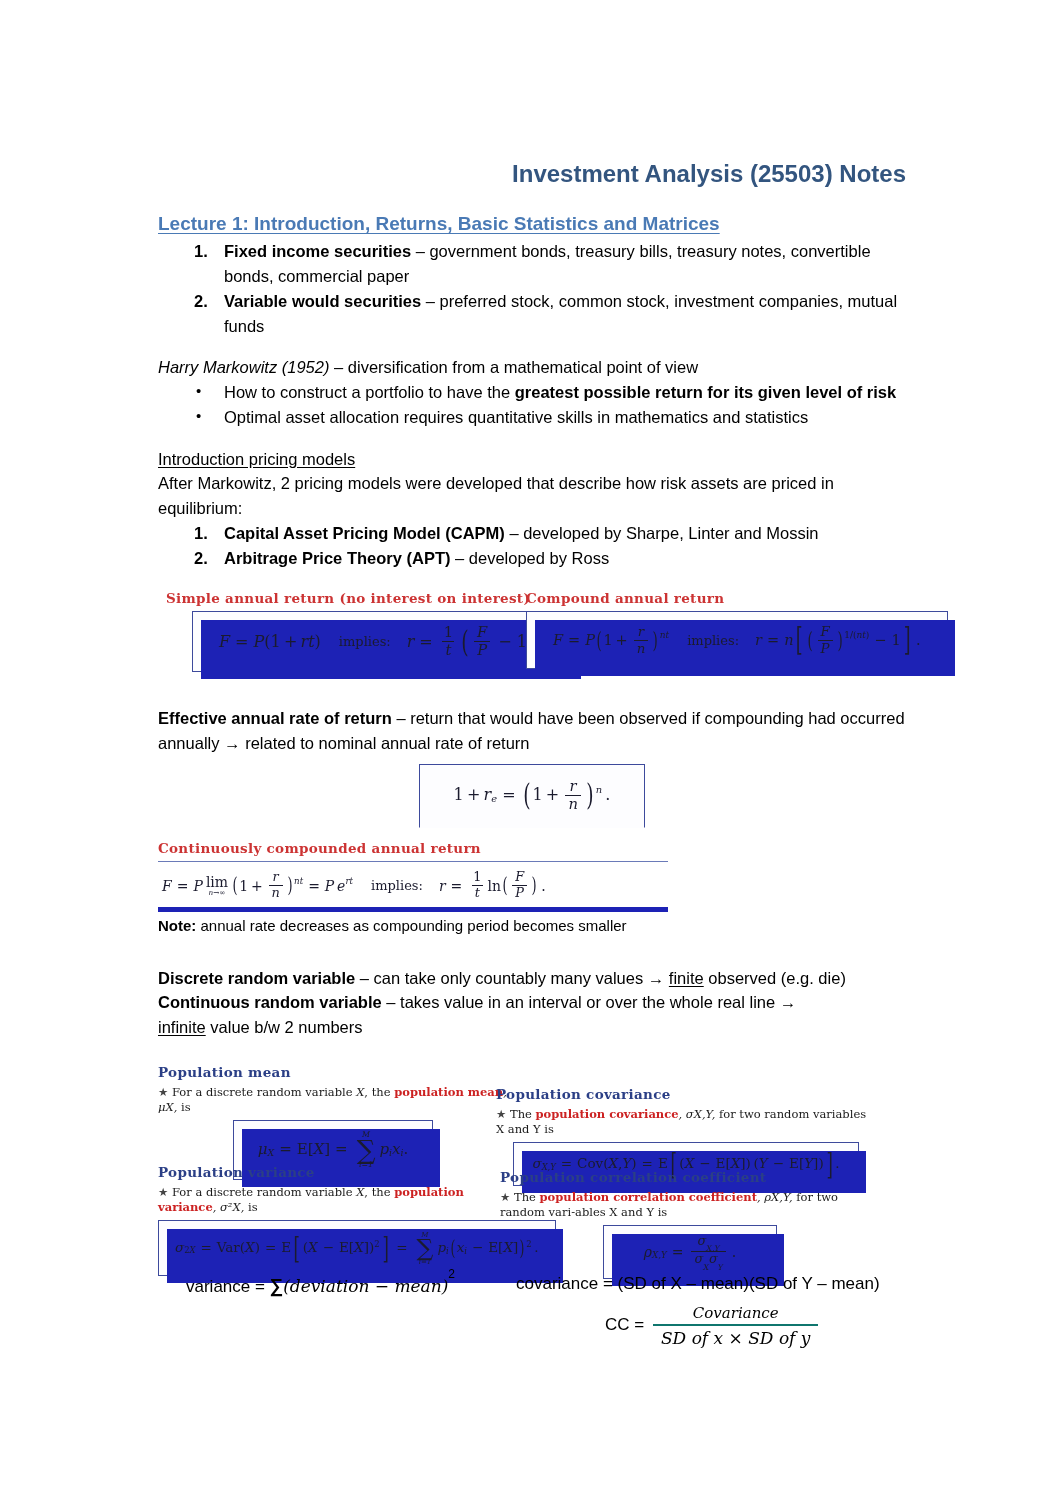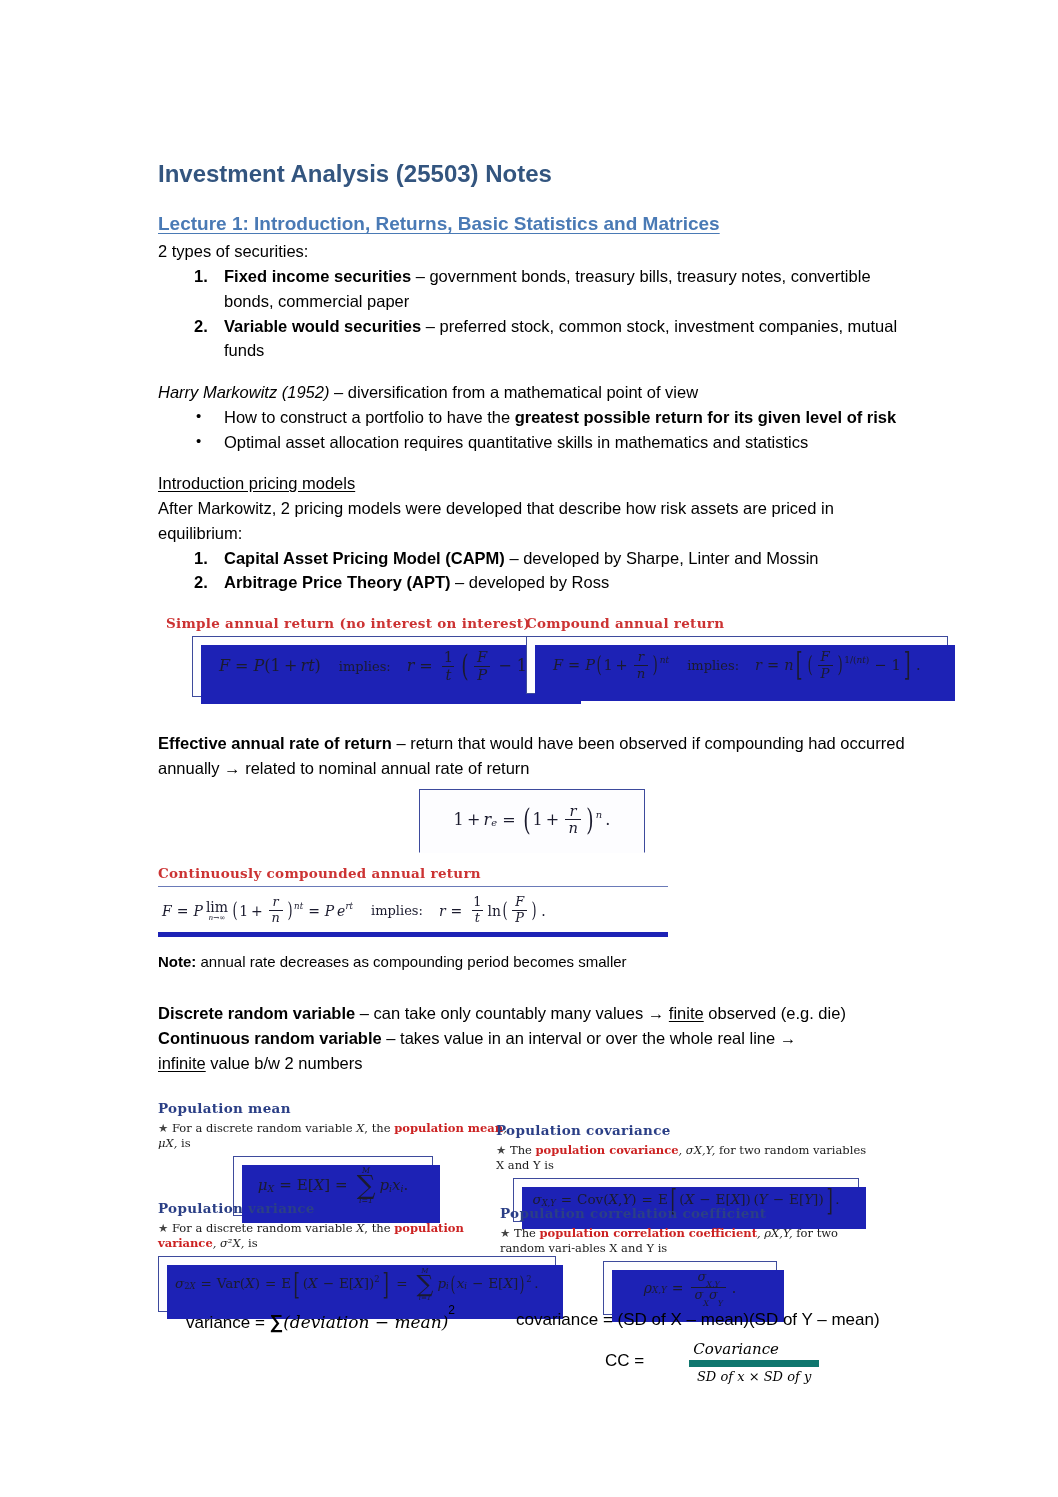--- a/index.html
+++ b/index.html
@@ -24,21 +24,21 @@
   }
   .content {
     position: absolute;
     left: 158px;
     top: 160px;
     width: 748px;
   }
 
   
   .doc-title {
-    text-align: left;
+    text-align: right;
     font-size: 24px;
     font-weight: bold;
     color: #33557f;
     letter-spacing: 0px;
     margin: 0 0 22px 0;
     line-height: 1.2;
   }
   .lecture-heading {
     font-size: 19px;
     font-weight: bold;
@@ -245,38 +245,36 @@
   }
   .cc-frac .num {
     font-family: "DejaVu Serif", "Liberation Serif", serif;
     font-style: italic;
     font-size: 15px;
     padding: 0 8px 2px 8px;
   }
   .cc-frac .den {
     font-family: "DejaVu Serif", "Liberation Serif", serif;
     font-style: italic;
-    font-size: 13px;
+    font-size: 17px;
     padding: 2px 8px 0 8px;
-    border-top: 7px solid #0f766e;
-    margin-left: 36px;
+    border-top: 2px solid #0f766e;
   }
   .row2col { position: relative; }
 </style>
 </head>
 <body>
 
 <div class="page">
   <div class="content">
 
     <h1 class="doc-title">Investment Analysis (25503) Notes</h1>
 
     <div class="lecture-heading">Lecture 1: Introduction, Returns, Basic Statistics and Matrices</div>
 
-    <p class="body-line">2 types of securities:</p>
 
     <ol class="num-list">
       <li>
         <span class="marker">1.</span><span class="b">Fixed income securities</span><span> – government bonds, treasury bills, treasury notes, convertible bonds, commercial paper</span>
       </li>
       <li>
         <span class="marker">2.</span><span class="b">Variable would securities</span><span> – preferred stock, common stock, investment companies, mutual funds</span>
       </li>
     </ol>
 
@@ -398,21 +396,21 @@
           <span class="paren small">(</span>
           <span class="frac">
               <span class="num"><span class="mi">F</span></span>
               <span class="den"><span class="mi">P</span></span>
             </span>
           <span class="paren small">)</span> .
         </span>
       </div>
     </div>
 
-    <p class="body-line" style="font-size:15px; margin-top:14px;"><span class="b">Note:</span><span> annual rate decreases as compounding period becomes smaller</span></p>
+    <p class="body-line" style="font-size:15px; margin-top:3px;"><span class="b">Note:</span><span> annual rate decreases as compounding period becomes smaller</span></p>
 
     <p class="body-line" style="margin-top:28px;"><span class="b">Discrete random variable</span><span> – can take only countably many values </span><span class="b">→</span><span>&nbsp;</span><span class="u">finite</span><span> observed (e.g. die)</span></p>
 
     <p class="body-line"><span class="b">Continuous random variable</span><span> – takes value in an interval or over the whole real line </span><span class="b">→</span><br><span class="u">infinite</span><span> value b/w 2 numbers</span></p>
 
     <div class="row2col" style="margin-top:24px; height:200px;">
 
       <div class="clip" style="position:absolute; left:0; top:0; width:350px;">
         <div class="clip-title blue">Population mean</div>
         <div class="clip-sub">

